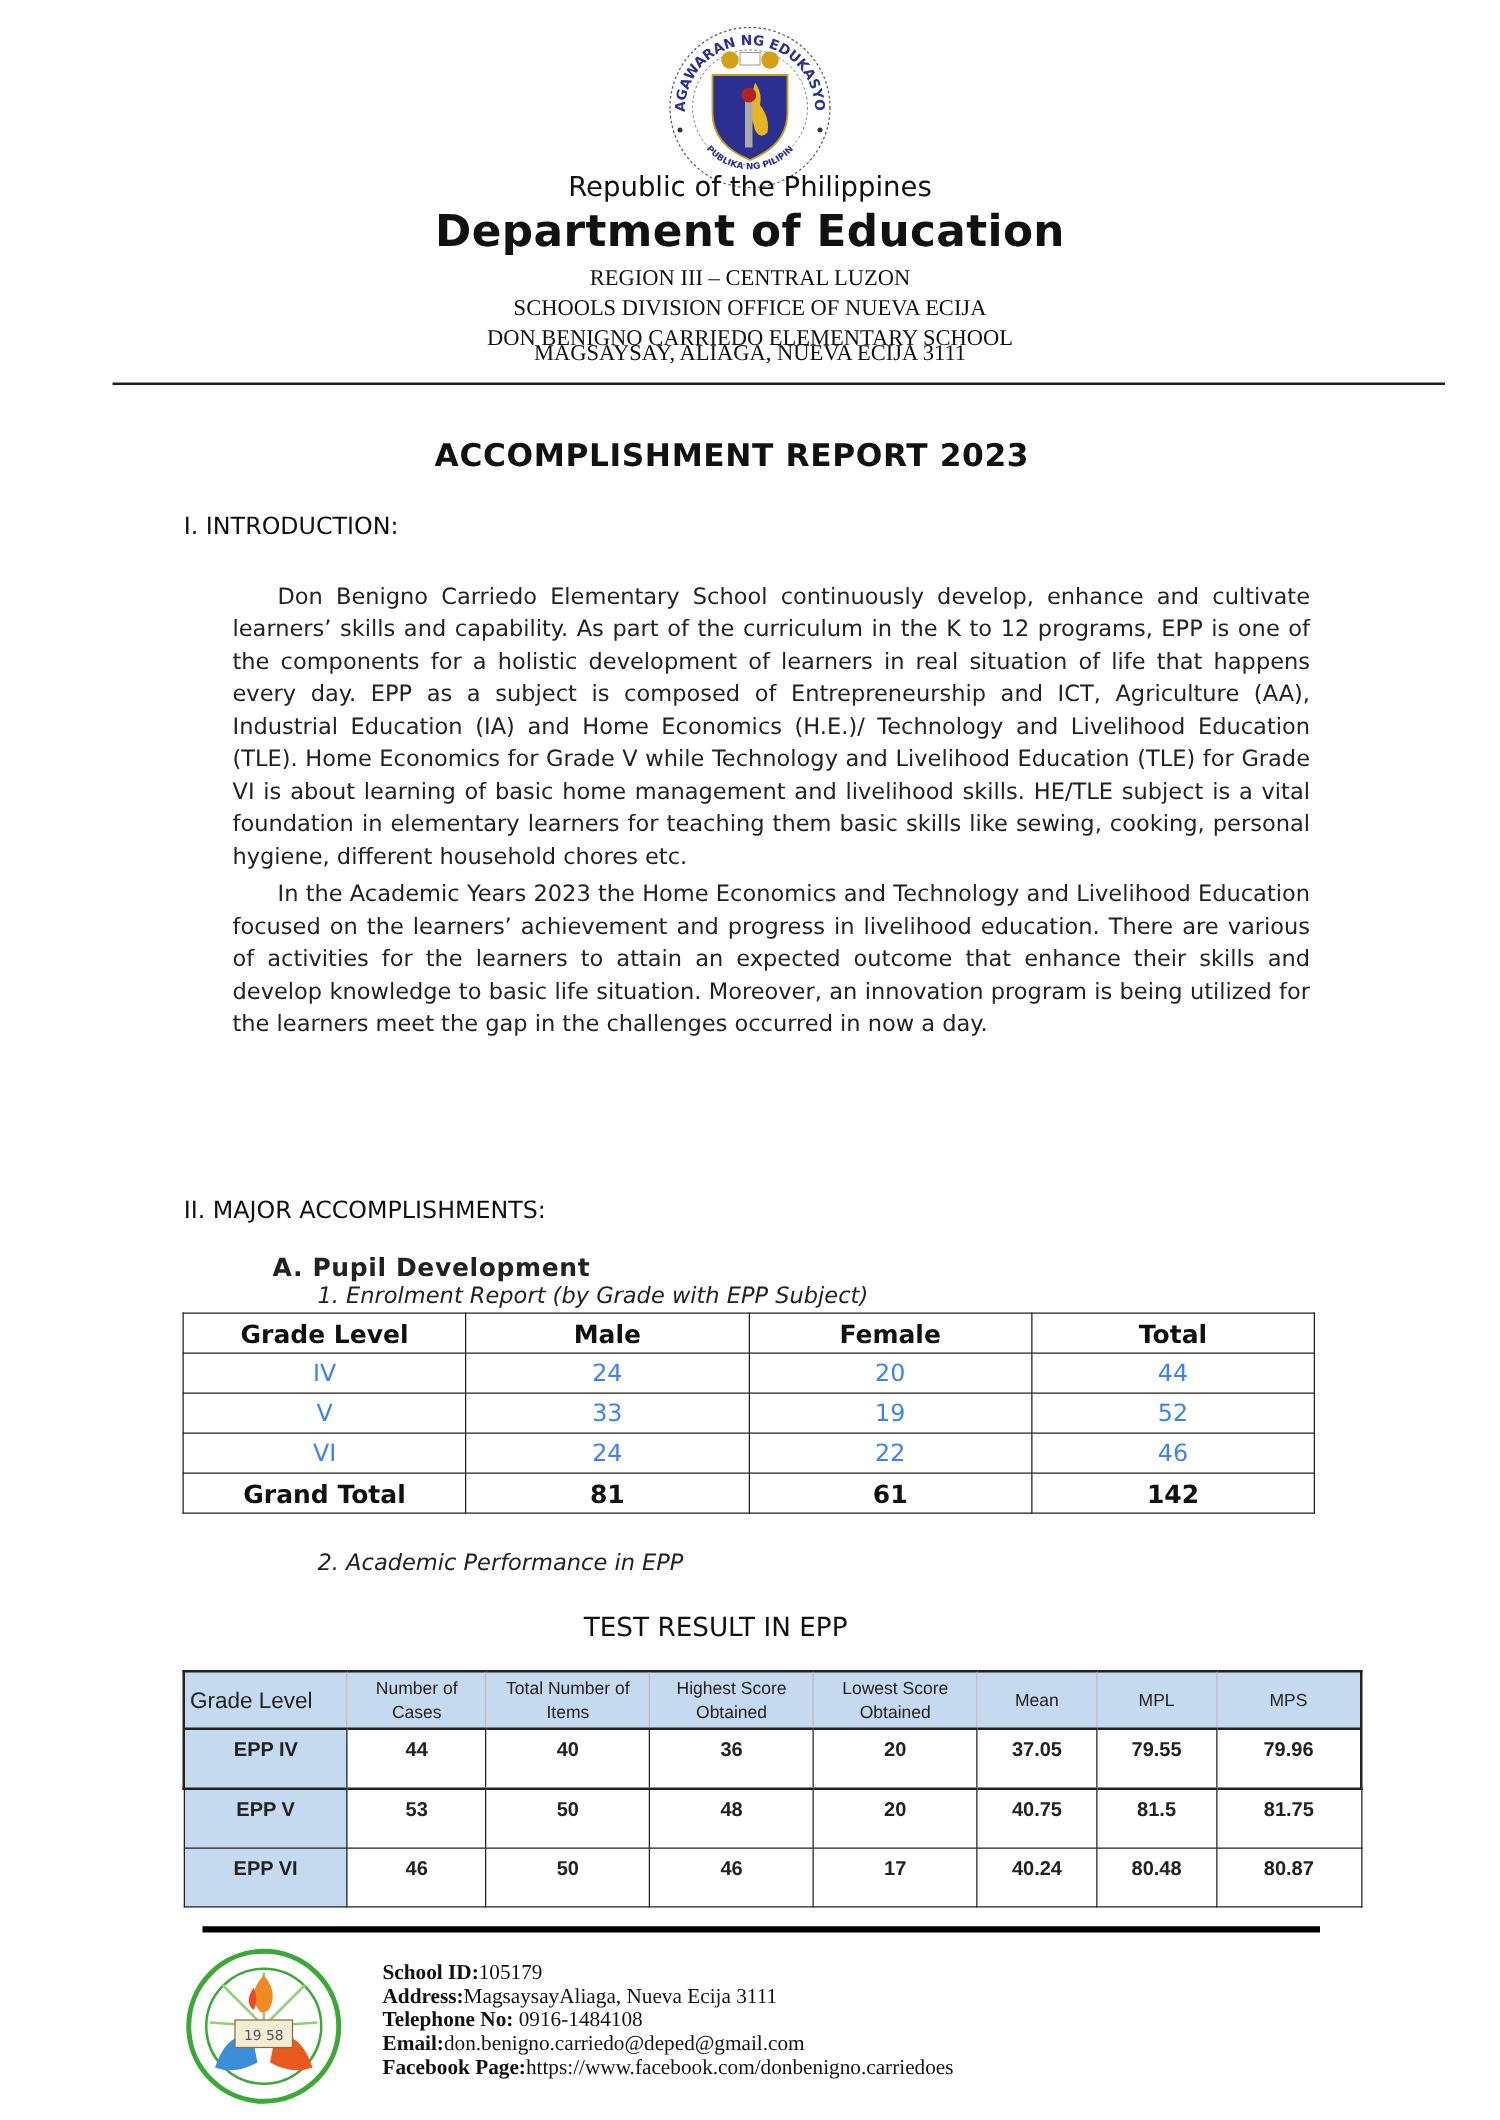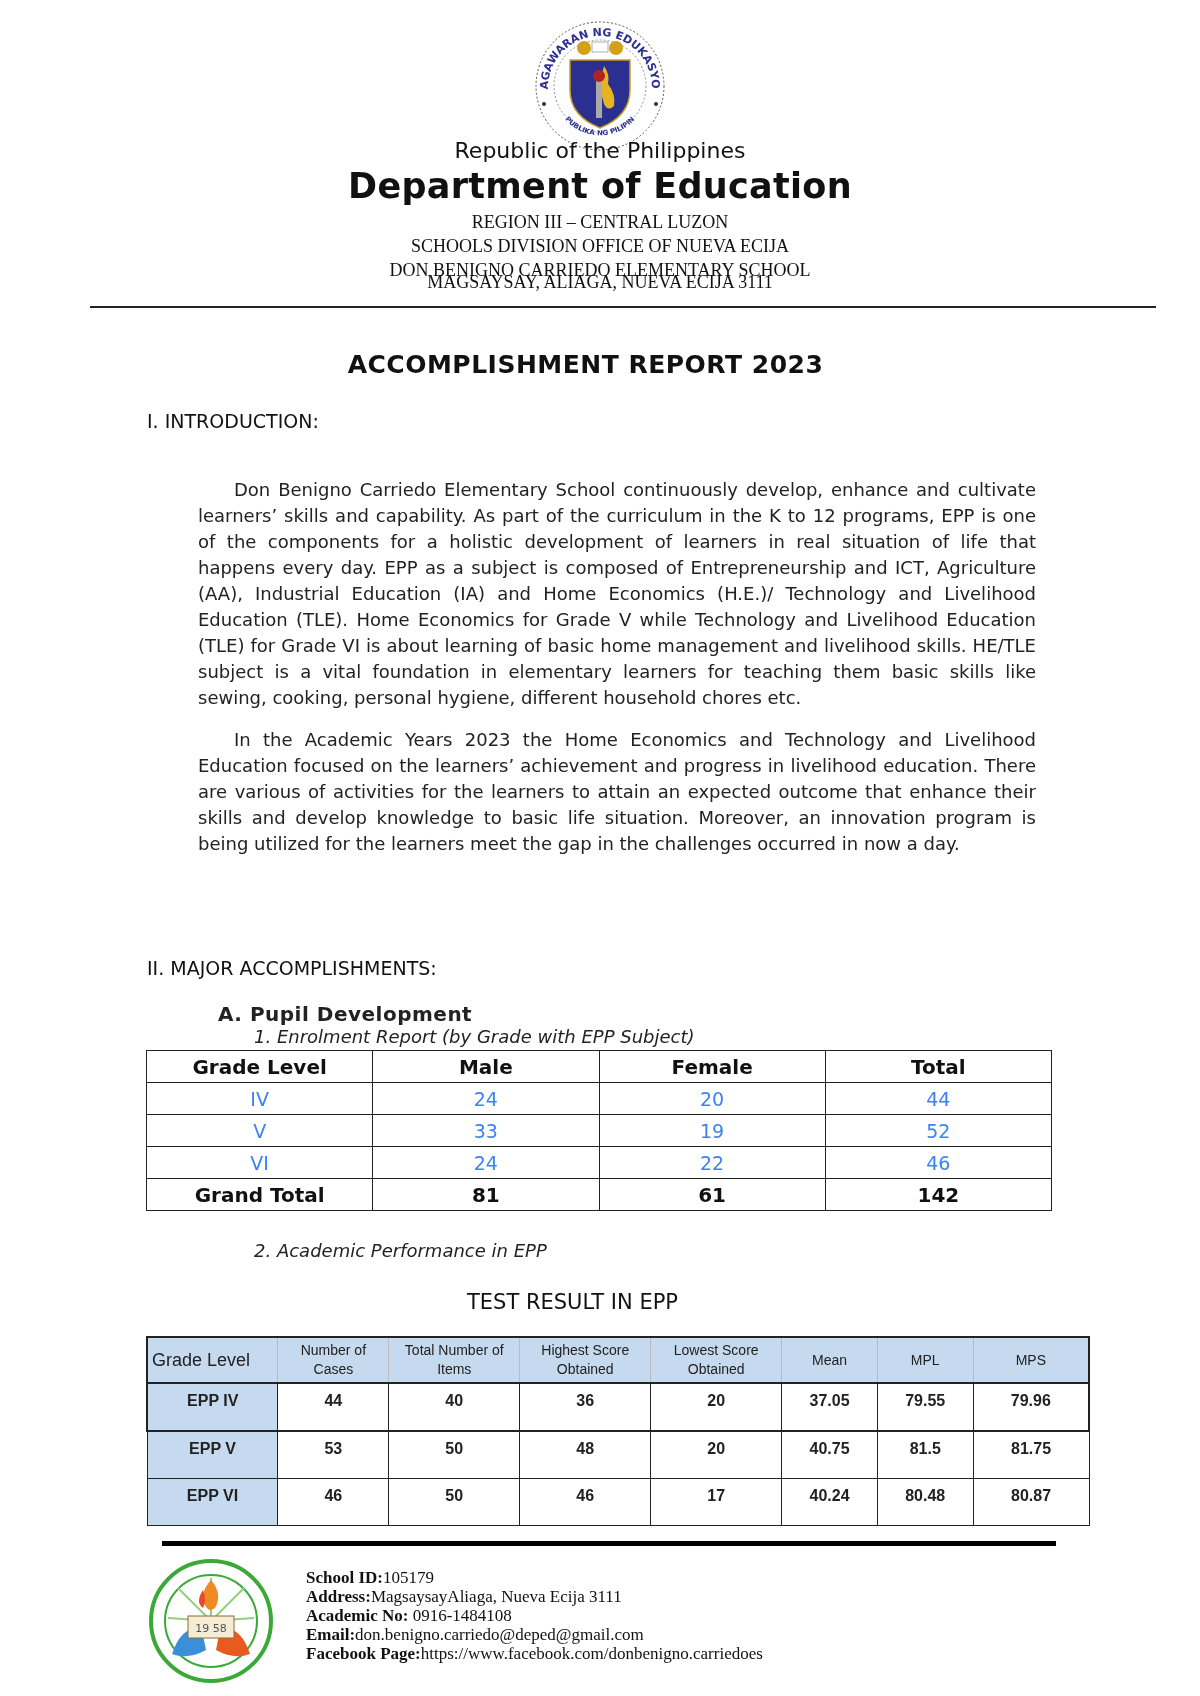--- a/index.html
+++ b/index.html
@@ -15,21 +15,21 @@
     .addr3 { top: 258px; }
     .addr4 { top: 270px; text-align: center; }
     .hr-top { position: absolute; left: 90px; top: 306px; width: 1066px; height: 2px; background: #222; }
 
     .title { position: absolute; left: 0; width: 1171px; top: 350px; text-align: center; font-family: "DejaVu Sans", sans-serif; font-weight: bold; font-size: 25px; letter-spacing: 0.5px; }
     .sec { position: absolute; left: 147px; font-family: "DejaVu Sans", sans-serif; font-size: 19px; }
     .sec1 { top: 410px; }
     .sec2 { top: 957px; }
 
     .para { position: absolute; left: 182px; width: 870px; font-family: "DejaVu Sans", sans-serif; font-size: 18px; line-height: 26px; text-align: justify; color: #222; }
-    .para p { margin: 16px; text-indent: 36px; }
+    .para p { margin: 4px; text-indent: 36px; }
     .p1 { top: 461px; }
 
     .subA { position: absolute; left: 218px; top: 1002px; font-family: "DejaVu Sans", sans-serif; font-size: 20px; font-weight: bold; letter-spacing: 0.5px; color: #222; }
     .sub1 { position: absolute; left: 254px; top: 1026px; font-family: "DejaVu Sans", sans-serif; font-size: 18px; font-style: italic; color: #222; }
     .sub2 { position: absolute; left: 254px; top: 1240px; font-family: "DejaVu Sans", sans-serif; font-size: 18px; font-style: italic; color: #222; }
 
     table.enrol { position: absolute; left: 146px; top: 1050px; width: 906px; border-collapse: collapse; font-family: "DejaVu Sans", sans-serif; font-size: 19px; }
     table.enrol th, table.enrol td { border: 1.5px solid #222; text-align: center; height: 31px; padding: 0; }
     table.enrol th { font-weight: bold; font-size: 20px; }
     table.enrol td { color: #3b82f6; }
@@ -208,16 +208,16 @@
   <path d="M55 32 q4 10 0 18 q-8 -6 0 -18 z" fill="#e84a2a"></path>
   <path d="M24 96 q10 -30 30 -24 l4 20 q-18 10 -34 4 z" fill="#3b8fd9"></path>
   <path d="M102 96 q-10 -30 -30 -24 l-4 20 q18 10 34 4 z" fill="#e85a1e"></path>
   <rect x="40" y="58" width="46" height="22" fill="#f4ecd4" stroke="#8b6b3a" stroke-width="1"></rect>
   <text x="63" y="74" text-anchor="middle" font-family="DejaVu Sans, sans-serif" font-size="11" fill="#555">19 58</text>
 </svg>
 
 <div class="contact">
   <div><b>School ID:</b><span>105179</span></div>
   <div><b>Address:</b><span>MagsaysayAliaga, Nueva Ecija 3111</span></div>
-  <div><b>Academic No:</b><span> 0916-1484108</span></div>
+  <div><b>Telephone No:</b><span> 0916-1484108</span></div>
   <div><b>Email:</b><span>don.benigno.carriedo@deped@gmail.com</span></div>
   <div><b>Facebook Page:</b><span>https://www.facebook.com/donbenigno.carriedoes</span></div>
 </div>
 
 </body></html>

